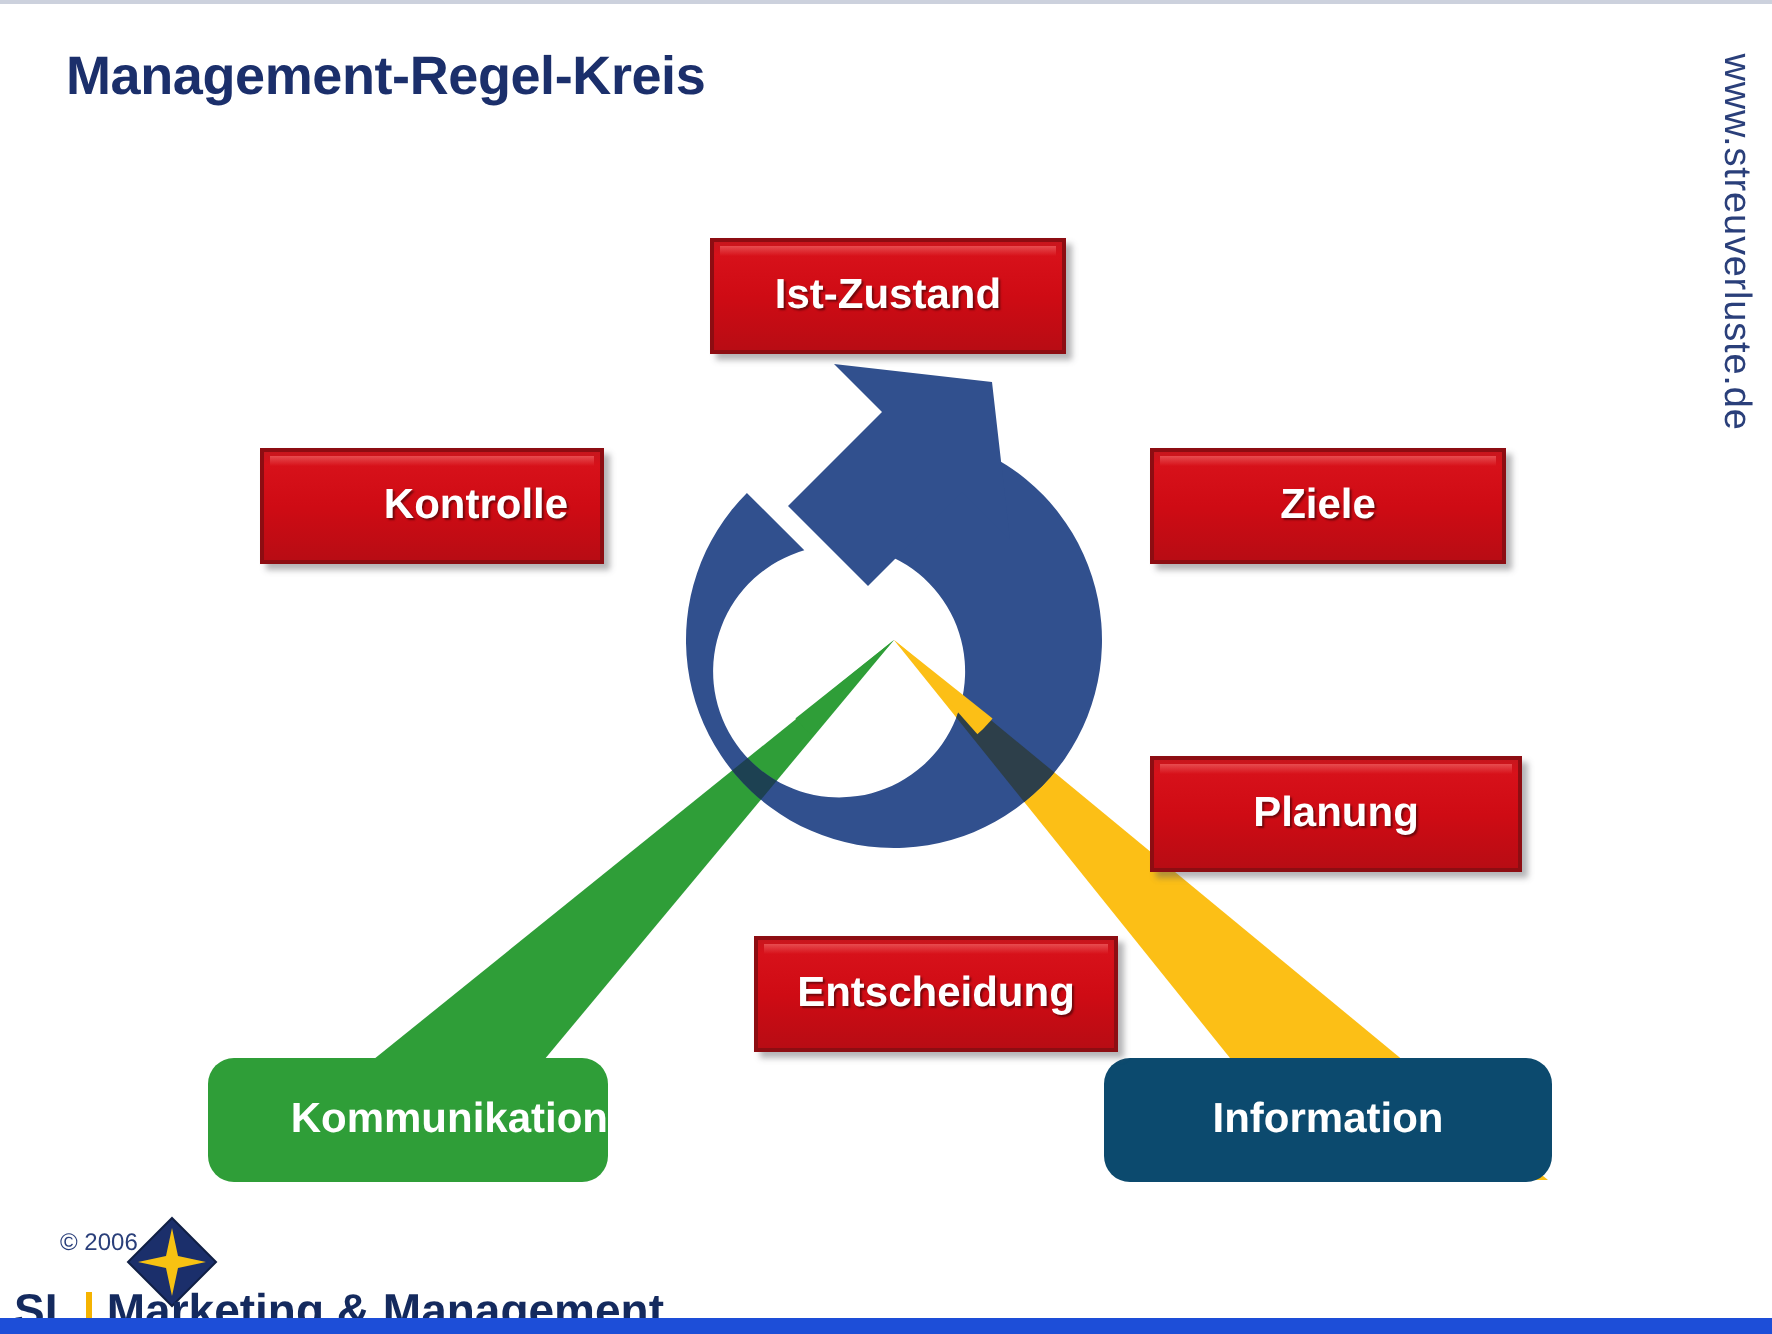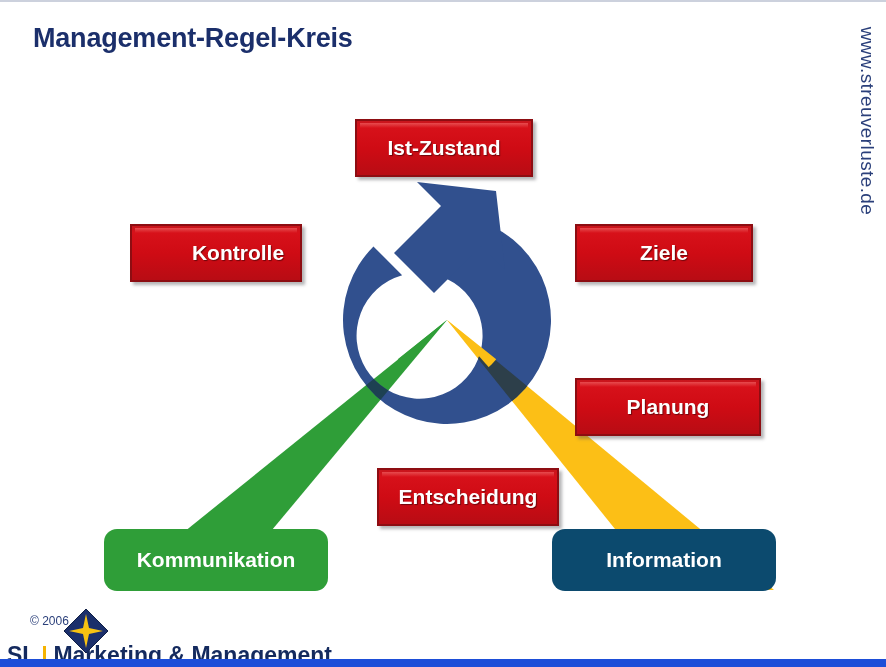--- a/index.html
+++ b/index.html
@@ -214,21 +214,21 @@
       <circle cx="447" cy="318" r="63" fill="none"></circle>
       <g clip-path="url(#greenClip)">
         <circle cx="447" cy="318" r="63" fill="#2f9e38"></circle>
       </g>
       <g clip-path="url(#yellowClip)">
         <circle cx="447" cy="318" r="63" fill="#fcbf16"></circle>
       </g>
     </g>
   </svg>
 
-  <div class="round-box" id="box-kommunikation" style="left:104px; top:527px; width:224px; height:62px;">
+  <div class="round-box" id="box-kommunikation" style="left:104px; top:527px; width:200px; height:62px;justify-content:flex-end;">
     <span class="lbl">Kommunikation</span>
   </div>
 
   <div class="round-box" id="box-information" style="left:552px; top:527px; width:224px; height:62px;">
     <span class="lbl">Information</span>
   </div>
 
   <div class="red-box" style="left:355px; top:117px; width:178px; height:58px;">
     <span class="lbl">Ist-Zustand</span>
   </div>

